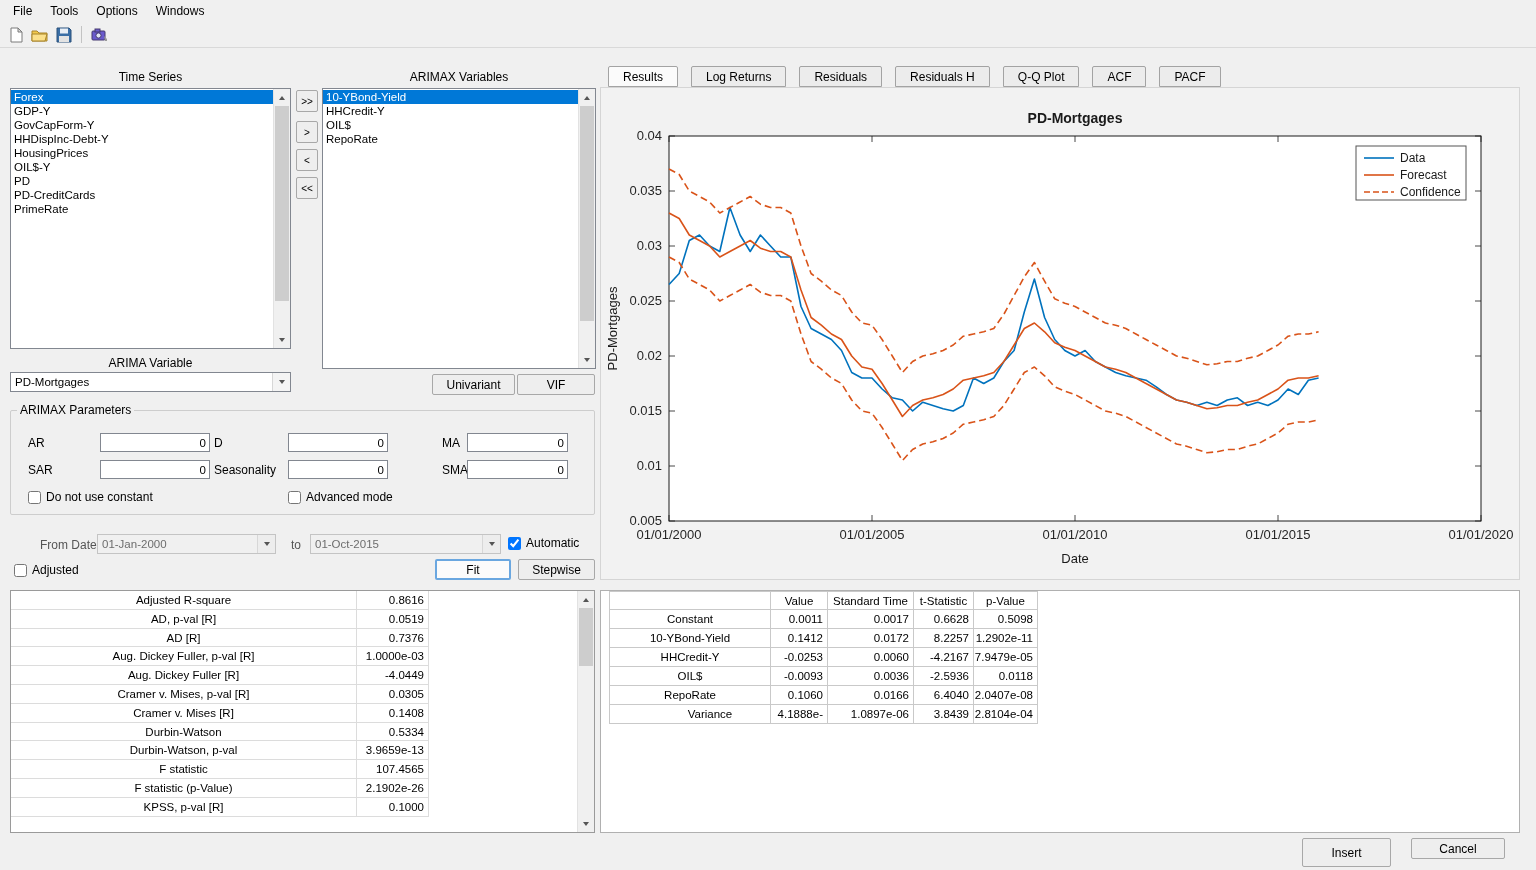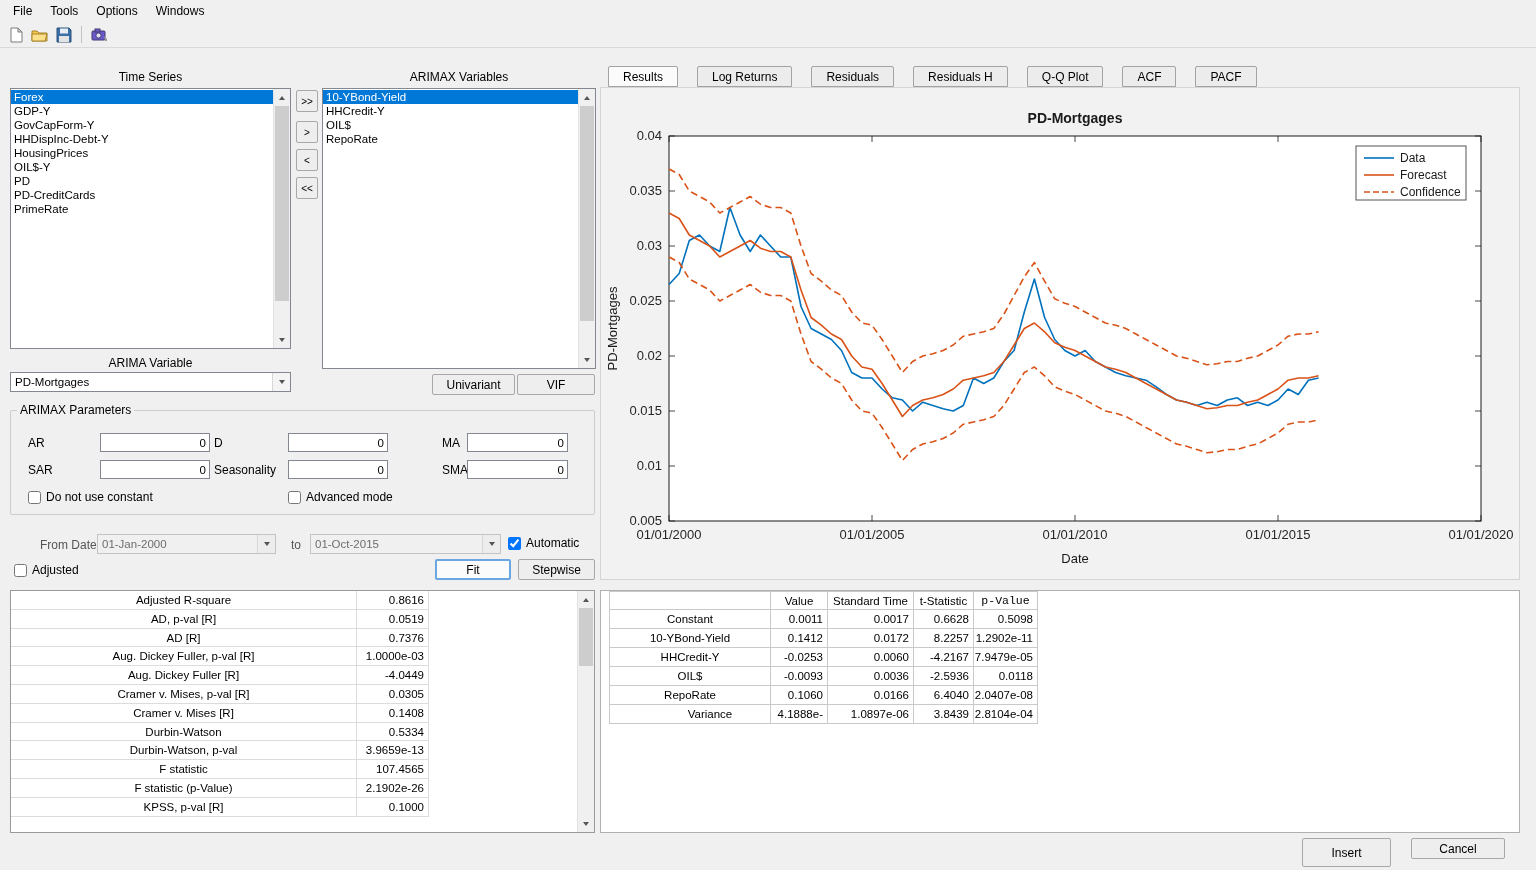--- a/index.html
+++ b/index.html
@@ -45,21 +45,21 @@
   .num-input{position:absolute;height:19px;border:1px solid #828790;text-align:right;padding-right:3px;font-family:"Liberation Sans",sans-serif;font-size:11.5px;background:#fff}
 
   .cb{position:absolute;display:flex;align-items:center;gap:5px;white-space:nowrap;cursor:default}
   input[type=checkbox]{width:13px;height:13px;margin:0}
 
   .stats-panel{position:absolute;background:#fff;border:1px solid #9a9a9a;overflow:hidden}
   .stats-row{display:flex;height:18.8px;border-bottom:1px solid #dcdcdc;width:418px;border-right:1px solid #dcdcdc}
   .stats-label{width:346px;text-align:center;line-height:18px;border-right:1px solid #dcdcdc;overflow:hidden;font-size:11.5px}
   .stats-value{width:71px;text-align:right;line-height:18px;padding-right:4px;font-size:11.5px}
 
-  .tabbar{position:absolute;display:flex;gap:19px}
+  .tabbar{position:absolute;display:flex;gap:13px}
   .tab{border:1px solid #a3a3a3;background:#ececec;padding:0 14px;height:21px;display:flex;align-items:center;border-radius:2px 2px 0 0;font-size:12px;cursor:default}
   .tab.active{background:#fbfbfb}
 
   .chart-panel{position:absolute;background:#f2f2f2;border:1px solid #d5d5d5}
   .coef-panel{position:absolute;background:#fff;border:1px solid #b0b0b0}
   .coef-table{position:absolute;left:8px;top:0}
   .coef-row{display:flex}
   .coef-cell{height:19px;line-height:18px;border-right:1px solid #c9c9c9;border-bottom:1px solid #c9c9c9;overflow:hidden;font-size:11.5px;background:#fff}
   .coef-cell.head{text-align:center}
   .coef-cell.name{text-align:center}
@@ -360,21 +360,21 @@
       </svg>
   </div>
 
   <div class="coef-panel" style="left:600px;top:590px;width:920px;height:243px">
     <div class="coef-table" id="coef-table">
         <div class="coef-row first">
           <div class="coef-cell head cfirst" style="width: 162px;"></div>
           <div class="coef-cell head" style="width: 57px;">Value</div>
           <div class="coef-cell head" style="width: 86px;">Standard Time</div>
           <div class="coef-cell head" style="width: 60px;">t-Statistic</div>
-          <div class="coef-cell head" style="width: 64px; font-family: Liberation Mono, monospace;">p-Value</div>
+          <div class="coef-cell head" style="width: 64px;">p-Value</div>
         </div>
         <div class="coef-row">
           <div class="coef-cell name cfirst" style="width: 162px;">Constant</div>
           <div class="coef-cell val" style="width: 57px;">0.0011</div>
           <div class="coef-cell val" style="width: 86px;">0.0017</div>
           <div class="coef-cell val" style="width: 60px;">0.6628</div>
           <div class="coef-cell val" style="width: 64px;">0.5098</div>
         </div>
         <div class="coef-row">
           <div class="coef-cell name cfirst" style="width: 162px;">10-YBond-Yield</div>

